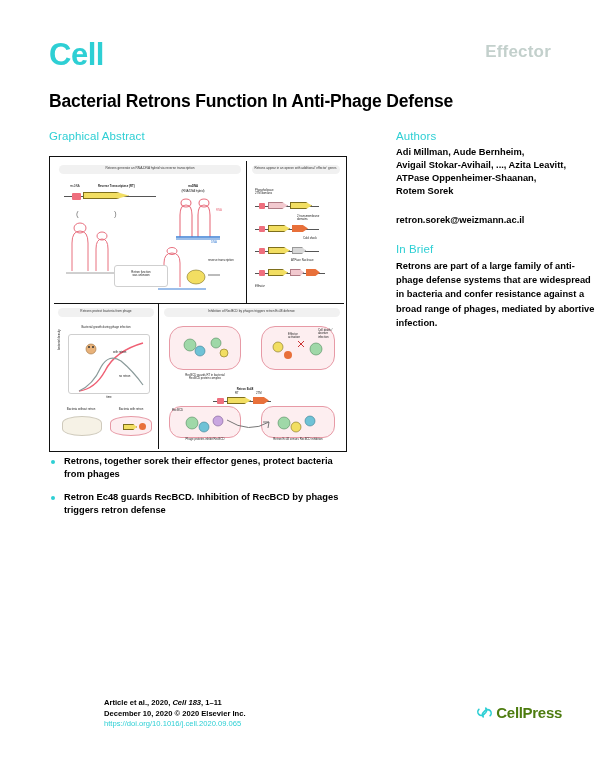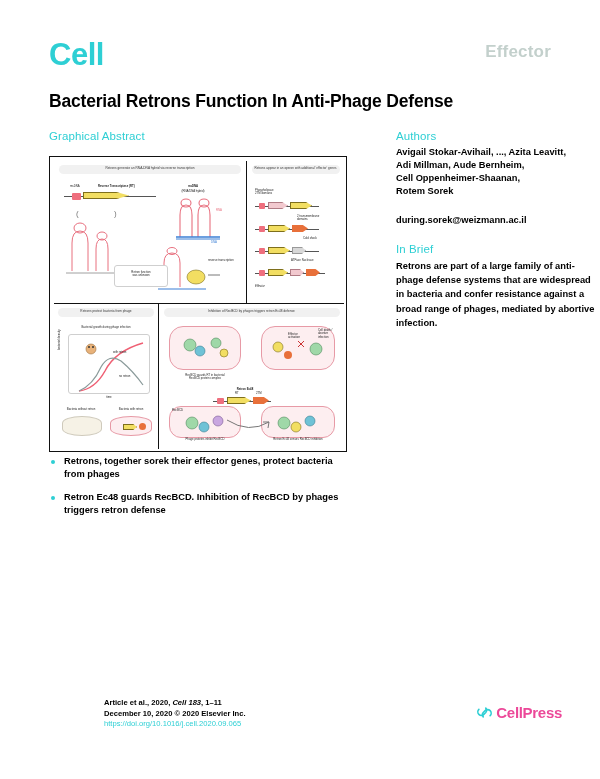--- a/index.html
+++ b/index.html
@@ -104,21 +104,21 @@
   .body-text.loose { line-height:14.2px; }
 
   
   .footer { position:absolute; left:104px; top:698px; width:400px; }
   .foot-line { font-size:7.6px; font-weight:700; color:#000; line-height:10.6px; }
   .foot-link { font-size:7.6px; color:#2ecfd4; line-height:10.6px; }
   .it { font-style:italic; }
 
   .cp-logo {
     position:absolute; right:38px; top:704px;
-    display:flex; align-items:center; color:#ec4899;
+    display:flex; align-items:center; color:#4d7c0f;
   }
   .cp-mark { width:15px; height:15px; margin-right:4px; }
   .cp-text { font-size:15px; font-weight:700; letter-spacing:-0.3px; }
 </style>
 </head>
 <body>
 
 <div class="page">
 
   <div class="masthead">
@@ -339,29 +339,29 @@
         <span class="hl-dot"></span>
         <span class="hl-text">Retron Ec48 guards RecBCD. Inhibition of RecBCD by phages triggers retron defense</span>
       </div>
     </div>
   </div>
 
   <div class="right-col">
     <div class="block">
       <div class="sec-head">Authors</div>
       <div class="body-text">
+        <div>Adi Millman, Aude Bernheim,</div>
         <div>Avigail Stokar-Avihail, ..., Azita Leavitt,</div>
-        <div>Adi Millman, Aude Bernheim,</div>
-        <div>Cell Oppenheimer-Shaanan,</div>
+        <div>ATPase Oppenheimer-Shaanan,</div>
         <div>Rotem Sorek</div>
       </div>
     </div>
 
     <div class="block">
-      <div class="body-text">during.sorek@weizmann.ac.il</div>
+      <div class="body-text">retron.sorek@weizmann.ac.il</div>
     </div>
 
     <div class="block">
       <div class="sec-head">In Brief</div>
       <div class="body-text loose">Retrons are part of a large family of anti-phage defense systems that are widespread in bacteria and confer resistance against a broad range of phages, mediated by abortive infection.</div>
     </div>
   </div>
 
   <div class="footer">
     <div class="foot-line"><span>Article et al., 2020, </span><span class="it">Cell 183</span><span>, 1–11</span></div>

